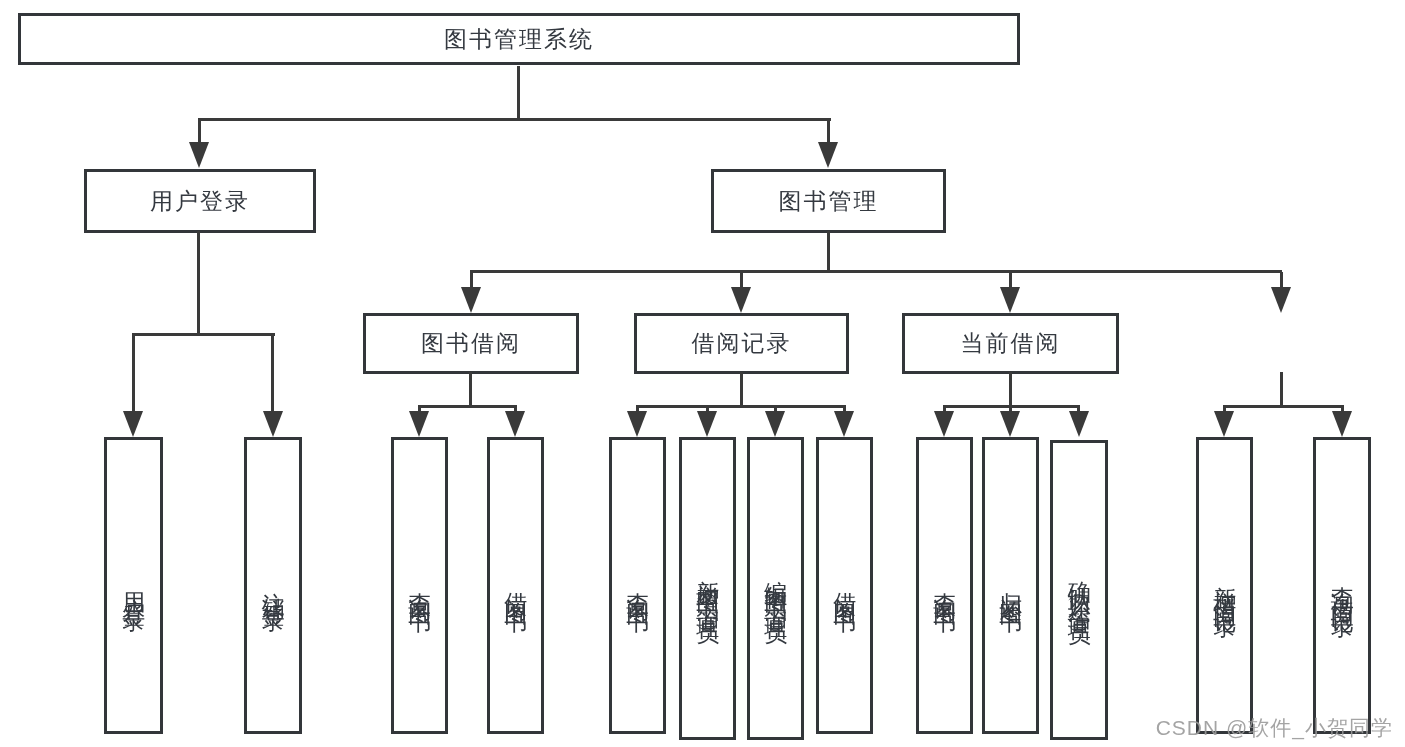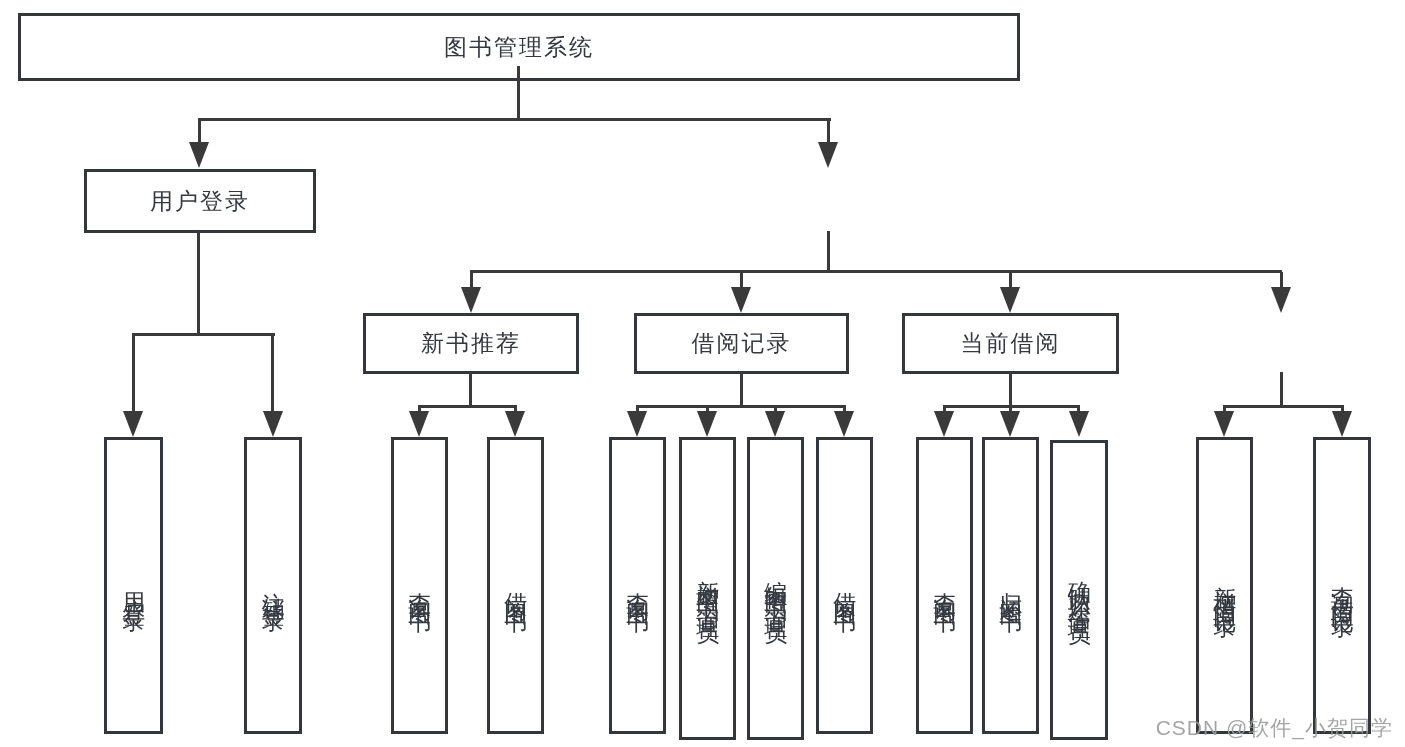--- a/index.html
+++ b/index.html
@@ -34,33 +34,36 @@
   .watermark{
     position:absolute;right:12px;top:714px;
     font-size:21px;letter-spacing:1px;color:var(--watermark,#9b9b9b);opacity:.9;
   }
 </style>
 </head>
 <body>
 
 <div id="canvas">
 
-  <div class="box" style="left:18px;top:13px;width:1002px;height:68px;">
+  <div class="box" style="left:18px;top:13px;width:1002px;height:52px;">
     <span>图书管理系统</span>
   </div>
 
   <div class="vl" style="left:517px;top:66px;height:54px;"></div>
   <div class="hl" style="left:198px;top:118px;width:633px;"></div>
   <div class="vl" style="left:198px;top:120px;height:24px;"></div>
   <div class="ar" style="left:189px;top:142px;"></div>
   <div class="vl" style="left:827px;top:120px;height:24px;"></div>
   <div class="ar" style="left:818px;top:142px;"></div>
 
   <div class="box b35" style="left:84px;top:169px;width:232px;height:64px;">
     <span>用户登录</span>
+  </div>
+  <div class="box b35" style="left:711px;top:169px;width:235px;height:64px;">
+    <span>图书管理</span>
   </div>
 
   <div class="vl" style="left:197px;top:231px;height:104px;"></div>
   <div class="hl" style="left:132px;top:333px;width:143px;"></div>
   <div class="vl" style="left:132px;top:335px;height:78px;"></div>
   <div class="ar" style="left:123px;top:411px;"></div>
   <div class="vl" style="left:271px;top:335px;height:78px;"></div>
   <div class="ar" style="left:263px;top:411px;"></div>
 
   <div class="vl" style="left:827px;top:231px;height:41px;"></div>
@@ -68,21 +71,21 @@
   <div class="vl" style="left:470px;top:272px;height:16px;"></div>
   <div class="ar" style="left:461px;top:287px;"></div>
   <div class="vl" style="left:740px;top:272px;height:16px;"></div>
   <div class="ar" style="left:731px;top:287px;"></div>
   <div class="vl" style="left:1009px;top:272px;height:16px;"></div>
   <div class="ar" style="left:1000px;top:287px;"></div>
   <div class="vl" style="left:1280px;top:272px;height:16px;"></div>
   <div class="ar" style="left:1271px;top:287px;"></div>
 
   <div class="box b35" style="left:363px;top:313px;width:216px;height:61px;">
-    <span>新书推荐</span>
+    <span>图书借阅</span>
   </div>
   <div class="box b35" style="left:634px;top:313px;width:215px;height:61px;">
     <span>借阅记录</span>
   </div>
   <div class="box b35" style="left:902px;top:313px;width:217px;height:61px;">
     <span>当前借阅</span>
   </div>
 
   <div class="vl" style="left:469px;top:372px;height:35px;"></div>
   <div class="hl" style="left:418px;top:405px;width:99px;"></div>

